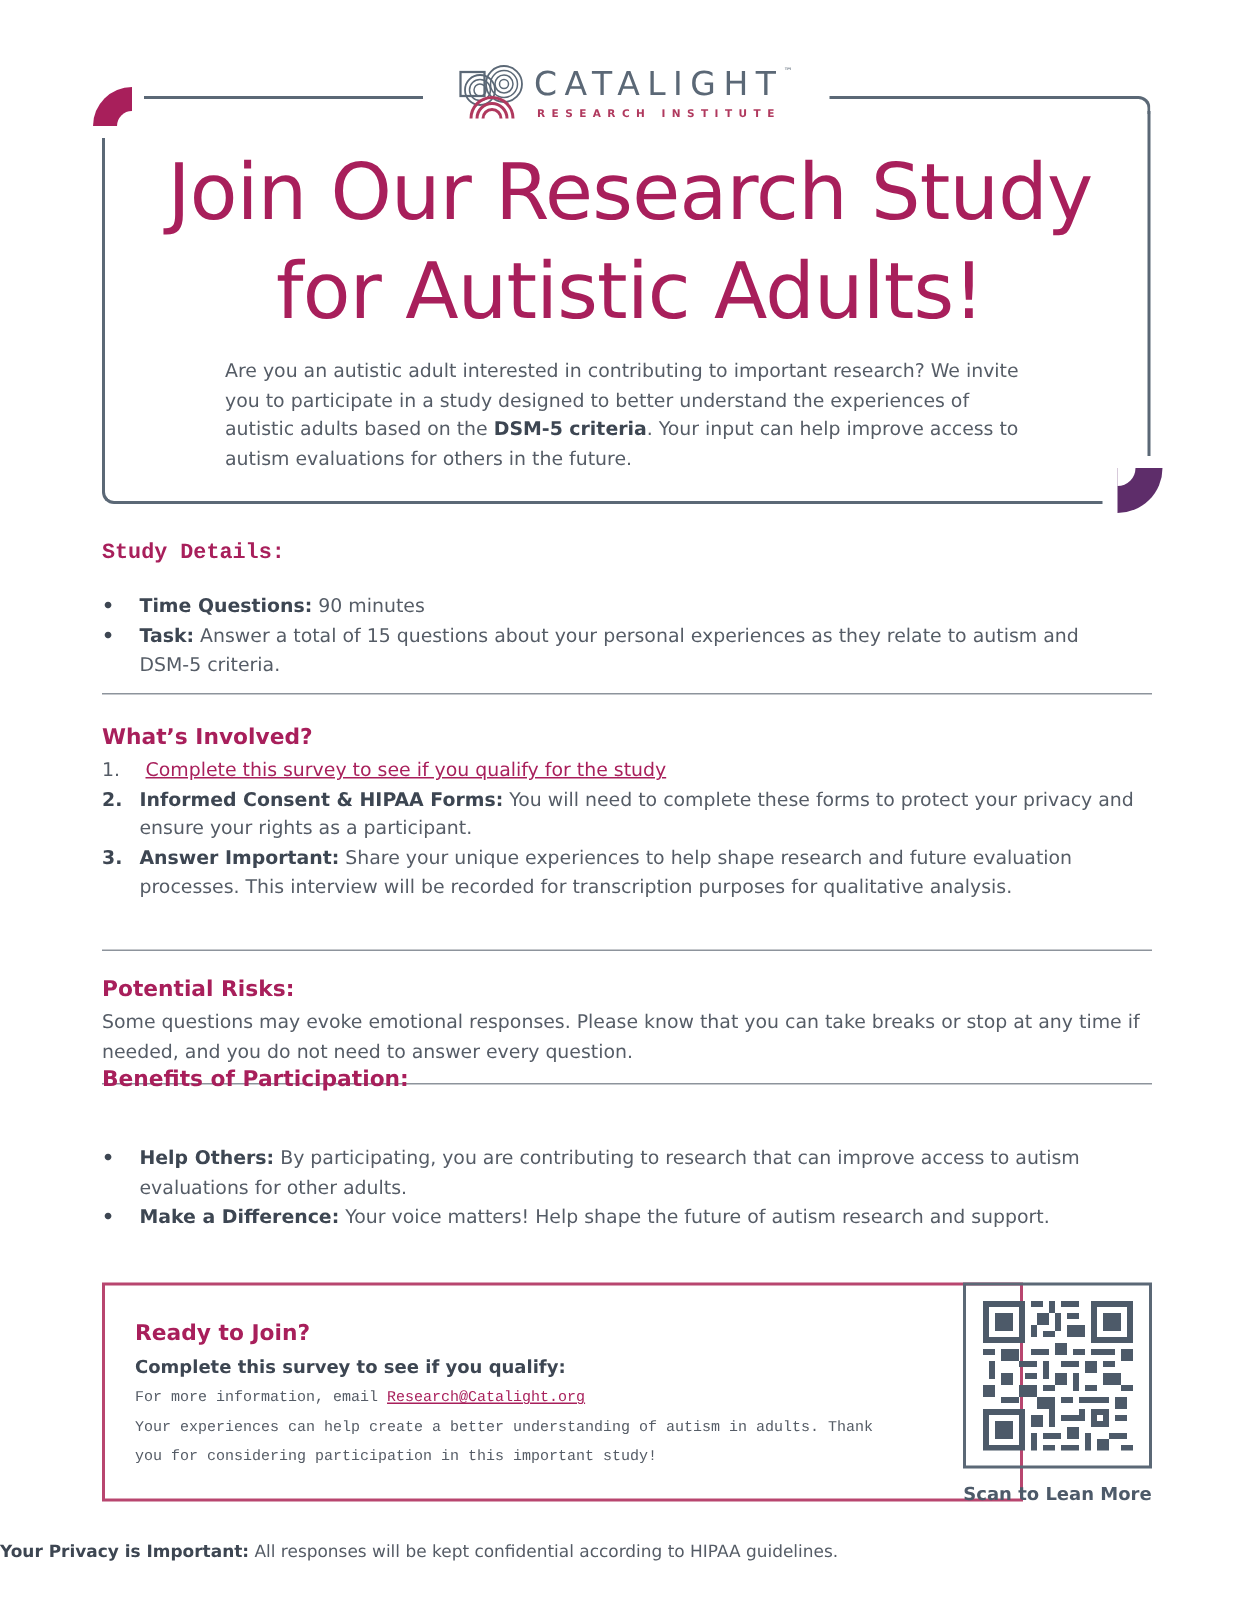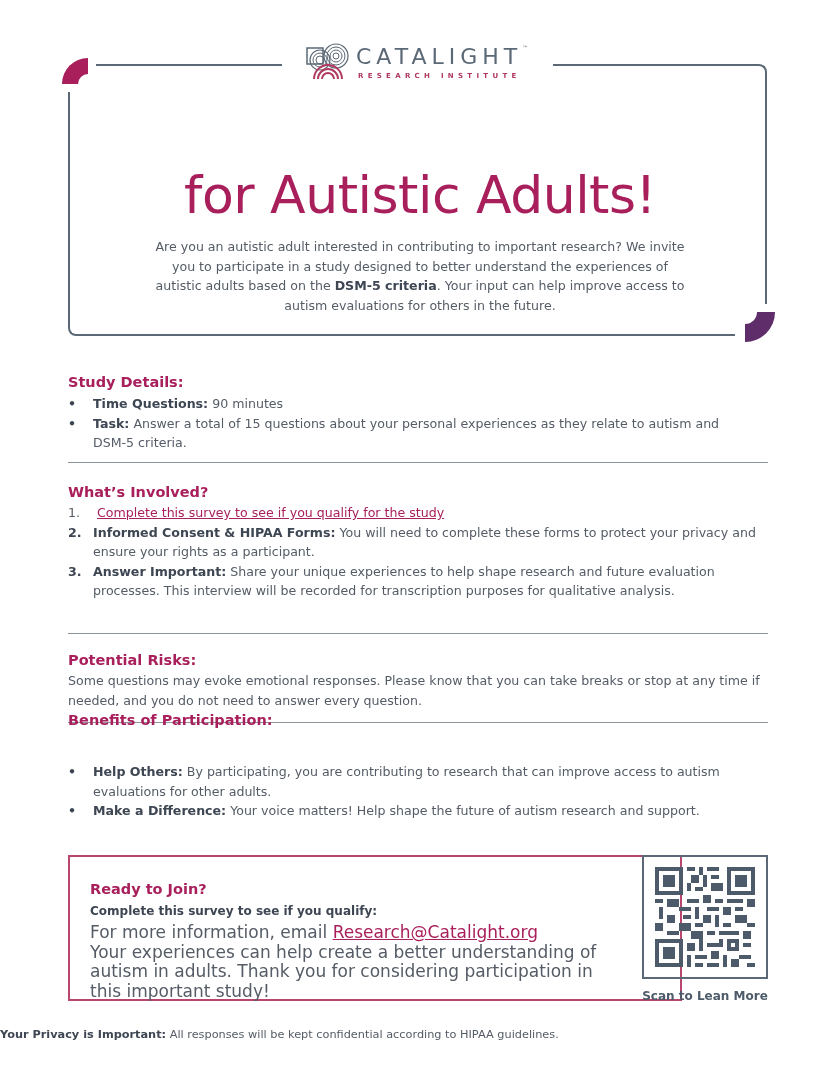--- a/index.html
+++ b/index.html
@@ -25,39 +25,39 @@
     .logo-word { position: absolute; left: 50px; top: 2px; font-family: "DejaVu Sans", sans-serif;
       font-size: 22px; letter-spacing: 5px; color: #5b6876; font-weight: normal; }
     .logo-word sup { font-size: 6px; letter-spacing: 0; vertical-align: top; }
     .logo-sub { position: absolute; left: 52px; top: 30px; font-size: 7px; letter-spacing: 4.3px;
       color: #b0395e; font-weight: bold; }
 
     .title { position: absolute; left: 70px; top: 96px; width: 700px; text-align: center;
       color: #a81f5b; font-family: "DejaVu Sans", sans-serif; font-weight: normal;
       font-size: 52px; line-height: 66px; letter-spacing: -0.5px; }
 
-    .intro { position: absolute; left: 150px; top: 237px; width: 540px; text-align: center;
+    .intro { position: absolute; left: 150px; top: 237px; width: 540px; text-align: left;
       font-size: 12.6px; line-height: 19.5px; color: #555c66; }
     .intro b { color: #3d4652; }
 
     .section-h { position: absolute; left: 68px; color: #a81f5b; font-weight: bold; font-size: 14.5px; }
     .para { position: absolute; left: 68px; width: 700px; font-size: 12.6px; line-height: 19.5px; color: #555c66; }
     .para b { color: #3d4652; }
     .li { position: relative; padding-left: 25px; }
     .li .mk { position: absolute; left: 0; top: 0; color: #3d4652; font-weight: bold; }
     .li .mk.plain { font-weight: normal; color: #555c66; }
     .li a { color: #a81f5b; text-decoration: underline; }
 
     .hr { position: absolute; left: 68px; width: 700px; height: 1px; background: #8d949c; }
 
     .join-box { position: absolute; left: 68px; top: 855px; width: 614px; height: 146px;
       border: 2px solid #b8466f; }
     .join-h { position: absolute; left: 20px; top: 24px; color: #a81f5b; font-weight: bold; font-size: 14.5px; }
     .join-sub { position: absolute; left: 20px; top: 47px; color: #3d4652; font-weight: bold; font-size: 12px; text-align: center; }
-    .join-text { position: absolute; left: 20px; top: 66px; width: 510px; font-size: 17px; line-height: 19.5px; color: #555c66; }
+    .join-text { position: absolute; left: 20px; top: 66px; width: 510px; font-size: 10px; line-height: 19.5px; color: #555c66; font-family: Liberation Mono, monospace; }
     .join-text a { color: #a81f5b; text-decoration: underline; }
 
     .qr-box { position: absolute; left: 642px; top: 855px; width: 126px; height: 124px;
       border: 2px solid #5b6876; }
     .qr-box svg { position: absolute; left: 10px; top: 10px; }
     .qr-label { position: absolute; left: 636px; top: 989px; width: 138px; text-align: center;
       font-weight: bold; font-size: 12px; color: #4d5a69; }
 
     .footer { position: absolute; left: 0; top: 1028px; width: 835px; text-align: left;
       font-size: 11.3px; color: #555c66; }
@@ -88,27 +88,27 @@
     <circle cx="30" cy="14" r="3" fill="none" stroke="#5b6876" stroke-width="1"></circle>
     <path d="M8 37 A14 14 0 0 1 36 37" fill="none" stroke="#b0395e" stroke-width="2"></path>
     <path d="M12 37 A10 10 0 0 1 32 37" fill="none" stroke="#b0395e" stroke-width="2"></path>
     <path d="M16 37 A6 6 0 0 1 28 37" fill="none" stroke="#b0395e" stroke-width="2"></path>
   </svg>
   <div class="logo-word"><span>CATALIGHT</span><sup>™</sup></div>
   <div class="logo-sub">RESEARCH INSTITUTE</div>
 </div>
 
 <h1 class="title">
-  <br>
+  <span>Join Our Research Study</span><br>
   <span>for Autistic Adults!</span>
 </h1>
 
 <p class="intro"><span>Are you an autistic adult interested in contributing to important research? We invite you to participate in a study designed to better understand the experiences of autistic adults based on the </span><b>DSM-5 criteria</b><span>. Your input can help improve access to autism evaluations for others in the future.</span></p>
 
-<h2 class="section-h" style="top:374px;">Study Details:</h2>
+<h2 class="section-h" style="top:361px;font-family:Liberation Mono, monospace;">Study Details:</h2>
 <div class="para" style="top:394px;">
   <div class="li"><span class="mk">•</span><b>Time Questions:</b><span> 90 minutes</span></div>
   <div class="li" style="width:670px;"><span class="mk">•</span><b>Task:</b><span> Answer a total of 15 questions about your personal experiences as they relate to autism and DSM-5 criteria.</span></div>
 </div>
 <div class="hr" style="top:462px;"></div>
 
 <h2 class="section-h" style="top:484px;text-align:center;">What’s Involved?</h2>
 <div class="para" style="top:503px;">
   <div class="li"><span class="mk plain">1.</span><a href="#" style="margin-left:4px;">Complete this survey to see if you qualify for the study</a></div>
   <div class="li"><span class="mk">2.</span><b>Informed Consent &amp; HIPAA Forms:</b><span> You will need to complete these forms to protect your privacy and ensure your rights as a participant.</span></div>

